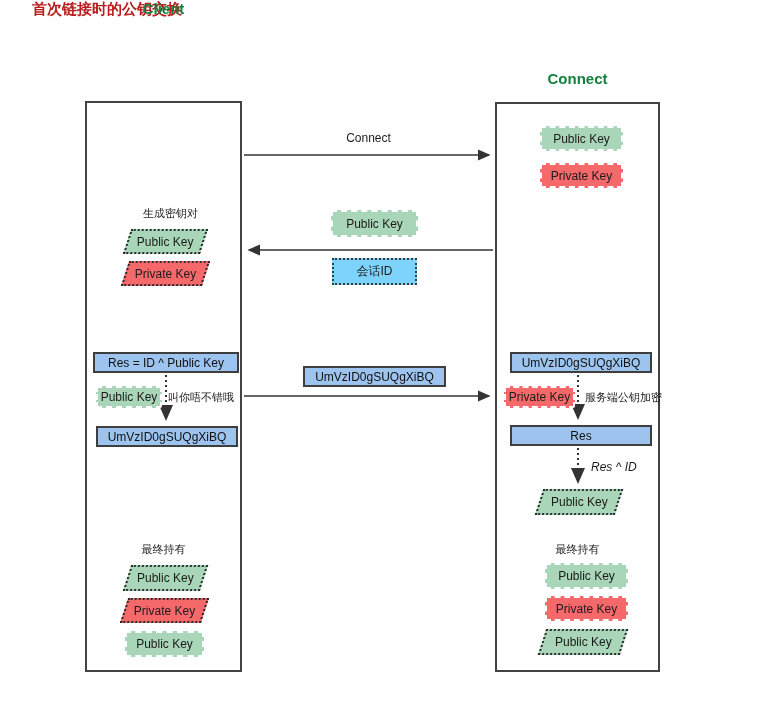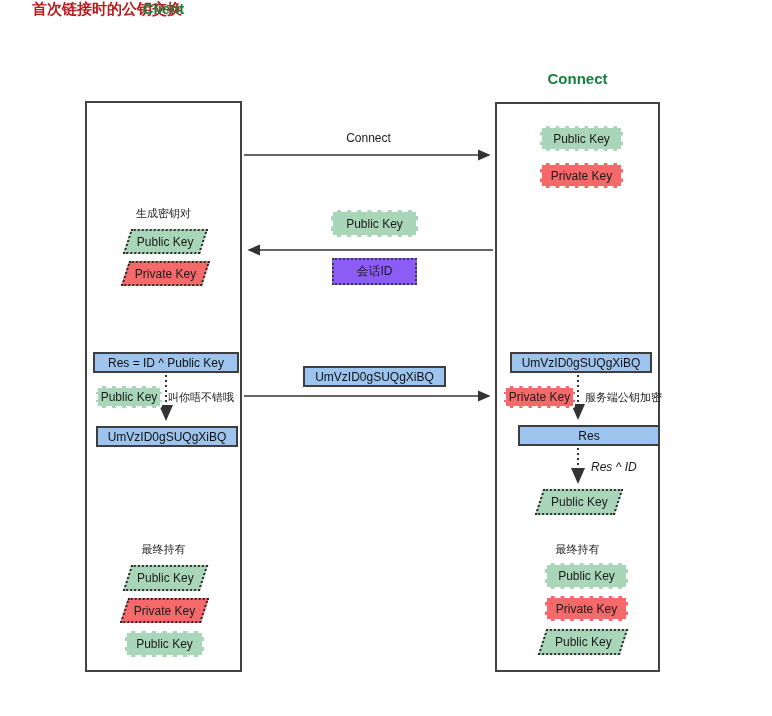--- a/index.html
+++ b/index.html
@@ -16,21 +16,21 @@
   .keybx { display:flex; align-items:center; justify-content:center;
            font-size:12px; color:#1b1b1b; white-space:nowrap; }
   .green { background:var(--green,#a9d6b8); }
   .red   { background:var(--red,#f5696b); }
   .para  { transform:skewX(-18deg); border:2px dotted #2c2c2c; }
   .para > span { display:block; transform:skewX(18deg); }
   .wdash { border:2px dashed #ffffff; border-radius:2px; }
   .bluebx { background:var(--blue,#9dc4ee); border:2px solid #3e3e3e;
             display:flex; align-items:center; justify-content:center;
             font-size:12px; color:#101010; white-space:nowrap;text-align:right; }
-  .session { border:2px dotted #3a3a3a; background:#8b5cf6; display:flex;
+  .session { border:2px dotted #3a3a3a; background:#7dd3fc; display:flex;
              align-items:center; justify-content:center; font-size:12px; }
   .flow { stroke:var(--line,#333); stroke-width:1.6; }
   .flow-dotted { stroke:var(--line,#333); stroke-width:2; stroke-dasharray:2 3; }
   .arrowhead { fill:var(--line,#333); }
   .wm { color:#dadada; font-size:13px; white-space:nowrap; }
   .wm2 { position:absolute; right:10px; top:1px; opacity:.75; }
 </style>
 </head>
 <body>
 
@@ -63,21 +63,21 @@
   <div class="abs keybx green wdash" style="left:331px; top:210px; width:87px; height:27px;">
     <span>Public Key</span>
   </div>
 
   <div class="abs session" style="left:332px; top:258px; width:85px; height:27px;">
     <span>会话ID</span>
   </div>
 
   <div class="abs bluebx" style="left:303px; top:366px; width:143px; height:21px;">UmVzID0gSUQgXiBQ</div>
 
-  <div class="abs ctr note" style="left:85px; top:206px; width:157px;">生成密钥对</div>
+  <div class="abs ctr note" style="left:92px; top:206px; width:157px;">生成密钥对</div>
 
   <div class="abs keybx green para" style="left:127px; top:229px; width:77px; height:25px;">
     <span>Public Key</span>
   </div>
   <div class="abs keybx red para" style="left:125px; top:261px; width:81px; height:25px;">
     <span>Private Key</span>
   </div>
 
   <div class="abs bluebx" style="left:93px; top:352px; width:146px; height:21px;">Res = ID ^ Public Key</div>
 
@@ -107,21 +107,21 @@
     <span>Private Key</span>
   </div>
 
   <div class="abs bluebx" style="left:510px; top:352px; width:142px; height:21px;">UmVzID0gSUQgXiBQ</div>
 
   <div class="abs keybx red wdash" style="left:504px; top:386px; width:71px; height:22px;">
     <span>Private Key</span>
   </div>
   <div class="abs note" style="left:585px; top:390px;">服务端公钥加密</div>
 
-  <div class="abs bluebx" style="left:510px; top:425px; width:142px; height:21px;margin-left:8px;">Res</div>
+  <div class="abs bluebx" style="left:510px; top:425px; width:142px; height:21px;">Res</div>
 
   <div class="abs lbl" style="left:591px; top:460px;font-style:italic;">Res ^ ID</div>
 
   <div class="abs keybx green para" style="left:539px; top:489px; width:80px; height:26px;">
     <span>Public Key</span>
   </div>
 
   <div class="abs ctr note" style="left:495px; top:542px; width:165px;">最终持有</div>
 
   <div class="abs keybx green wdash" style="left:545px; top:563px; width:83px; height:26px;">

